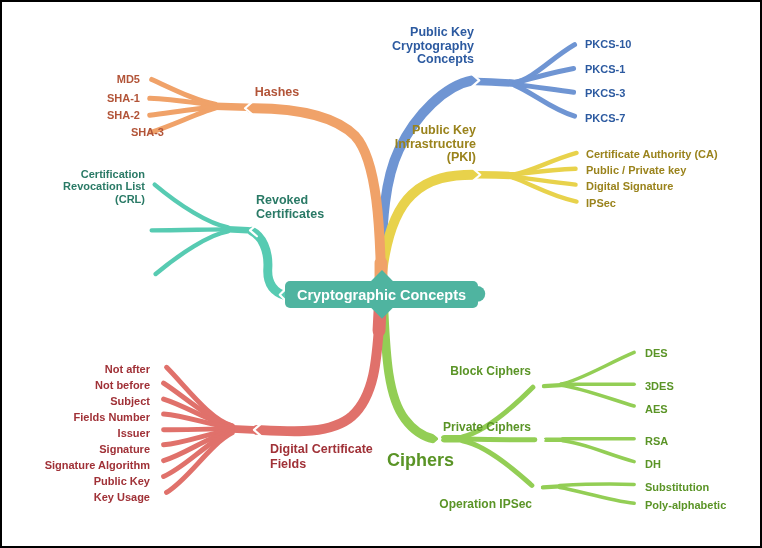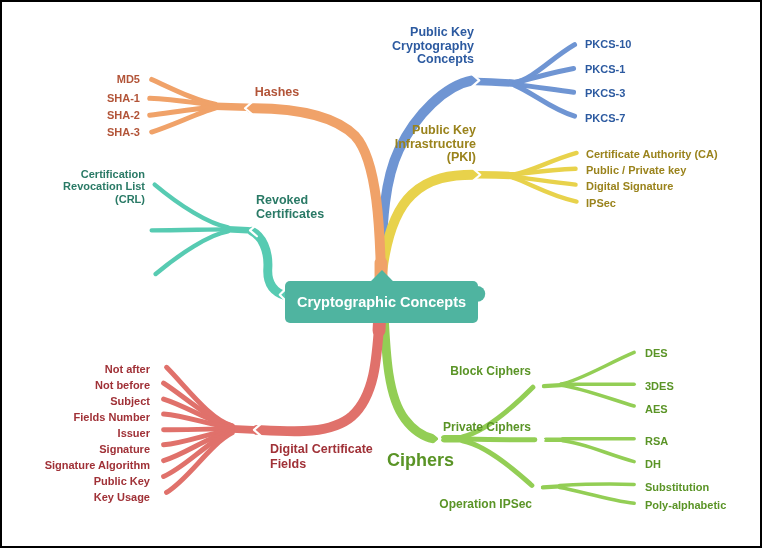--- a/index.html
+++ b/index.html
@@ -30,21 +30,21 @@
   .topic{font-size:12.5px;line-height:13.6px;}
   .grp{font-size:12px;line-height:13px;}
   .ra{text-align:right;}
   .t-or{color:var(--orange-text,#B25438);}
   .t-bl{color:var(--blue-text,#2C5AA0);}
   .t-ye{color:var(--yellow-text,#9A831C);}
   .t-te{color:var(--teal-text,#2A7A66);}
   .t-re{color:var(--red-text,#A03137);padding-left:8px;}
   .t-gr{color:var(--green-text,#5A9426);}
   #center-node{
-    position:absolute;left:283px;top:279px;width:193px;height:42px;
+    position:absolute;left:283px;top:279px;width:193px;height:27px;
     background:var(--center-fill,#4FB4A0);
     border-radius:5px;
     display:flex;align-items:center;justify-content:center;
     color:var(--center-text,#FFFFFF);
     font-size:14.5px;font-weight:bold;
   }
 </style>
 </head>
 <body>
 
@@ -140,21 +140,21 @@
       <circle cx="478" cy="294" r="8" fill="#4FB4A0"></circle>
     </g>
   </svg>
 
   <div id="center-node">Cryptographic Concepts</div>
 
   <div class="lbl topic t-or" style="left:246px;top:84px;width:58px;text-align:center">Hashes</div>
   <div class="lbl leaf t-or ra" style="right:620px;top:71px">MD5</div>
   <div class="lbl leaf t-or ra" style="right:620px;top:90px">SHA-1</div>
   <div class="lbl leaf t-or ra" style="right:620px;top:107px">SHA-2</div>
-  <div class="lbl leaf t-or ra" style="right:620px;top:124px">SHA-3</div>
+  <div class="lbl leaf t-or ra" style="right:596px;top:124px">SHA-3</div>
 
   <div class="lbl topic t-bl ra" style="right:286px;top:24px">
     <span>Public Key</span>
     <span>Cryptography</span>
     <span>Concepts</span>
   </div>
   <div class="lbl leaf t-bl" style="left:583px;top:36px">PKCS-10</div>
   <div class="lbl leaf t-bl" style="left:583px;top:61px">PKCS-1</div>
   <div class="lbl leaf t-bl" style="left:583px;top:85px">PKCS-3</div>
   <div class="lbl leaf t-bl" style="left:583px;top:110px">PKCS-7</div>

